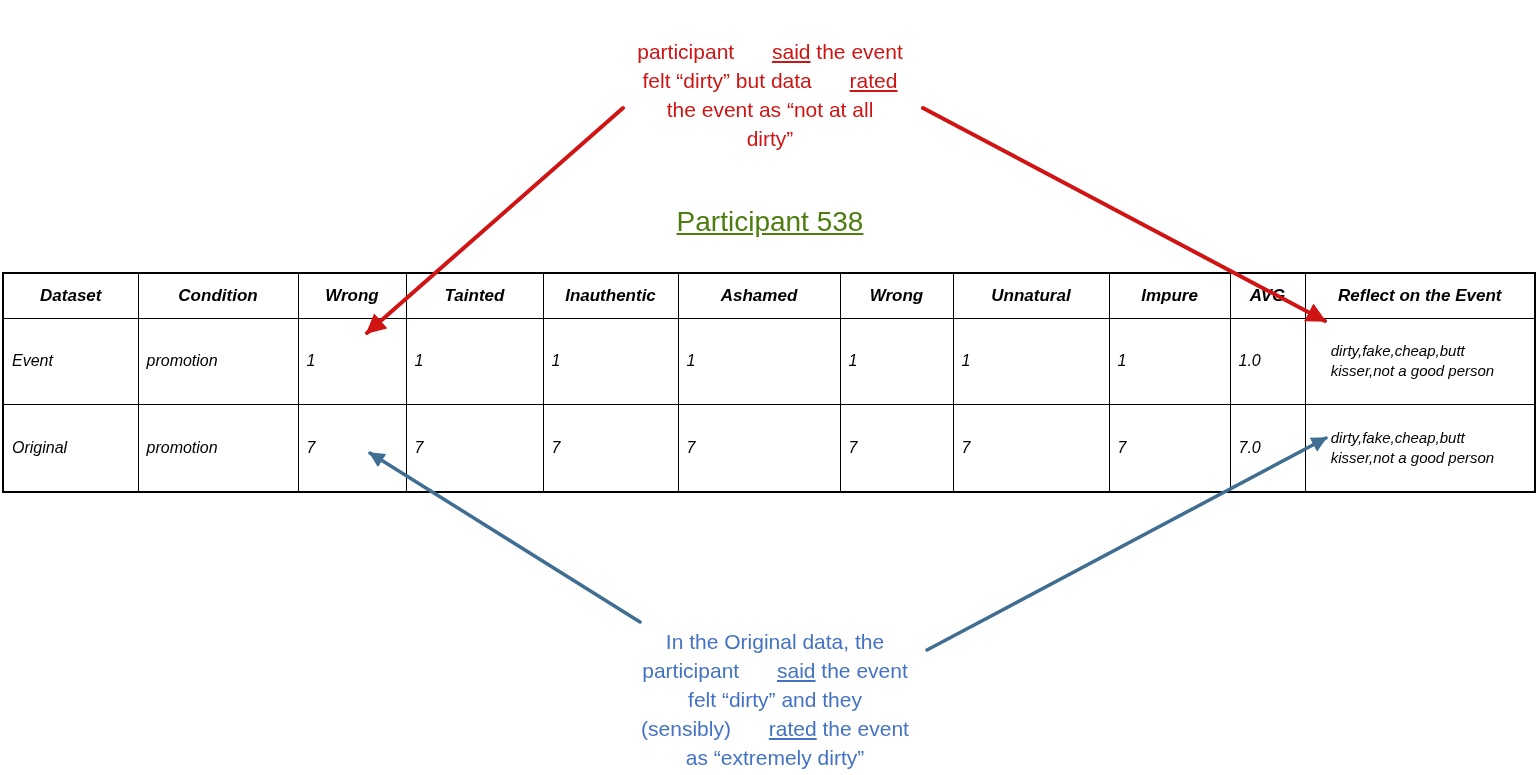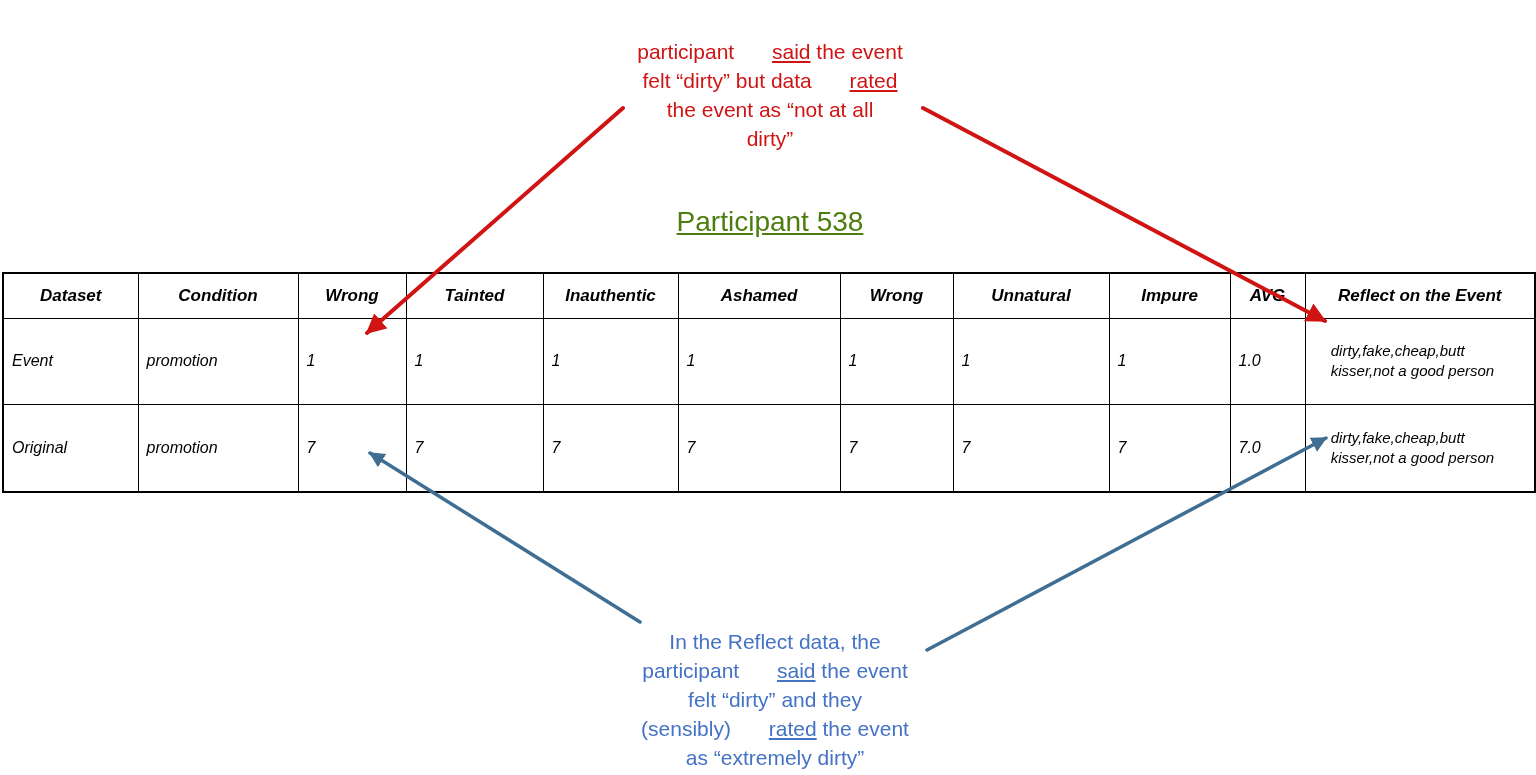--- a/index.html
+++ b/index.html
@@ -99,21 +99,21 @@
         <td>7</td>
         <td>7.0</td>
         <td>
           <div class="reflect">dirty,fake,cheap,butt kisser,not a good person</div>
         </td>
       </tr>
     </tbody>
       </table>
   </div>
 
-  <div class="note note-blue"><span>In the Reflect data, the</span><br><span>participant </span><span class="u">said</span><span> the event</span><br><span>felt “dirty” and they</span><br><span>(sensibly) </span><span class="u">rated</span><span> the event</span><br><span>as “extremely dirty”</span></div>
+  <div class="note note-blue"><span>In the Original data, the</span><br><span>participant </span><span class="u">said</span><span> the event</span><br><span>felt “dirty” and they</span><br><span>(sensibly) </span><span class="u">rated</span><span> the event</span><br><span>as “extremely dirty”</span></div>
 
   <svg class="overlay" width="1536" height="775" viewBox="0 0 1536 775">
     <defs>
       <marker id="ah-red" markerWidth="6" markerHeight="6" refX="4.6" refY="2.5" orient="auto">
         <path d="M0,0 L5,2.5 L0,5 Z" fill="#d01414"></path>
       </marker>
       <marker id="ah-blue" markerWidth="5" markerHeight="5" refX="4.1" refY="2.25" orient="auto">
         <path d="M0,0 L4.5,2.25 L0,4.5 Z" fill="#3f6e92"></path>
       </marker>
     </defs>

